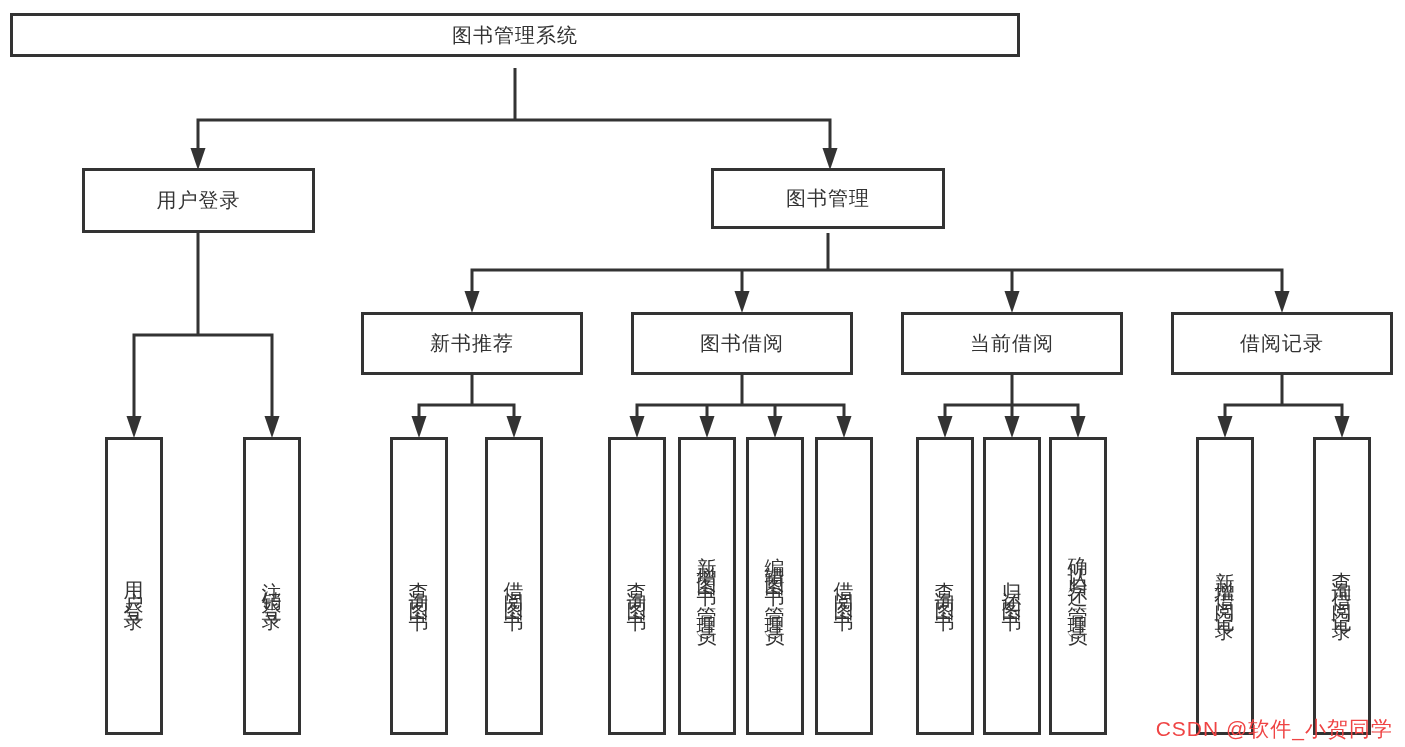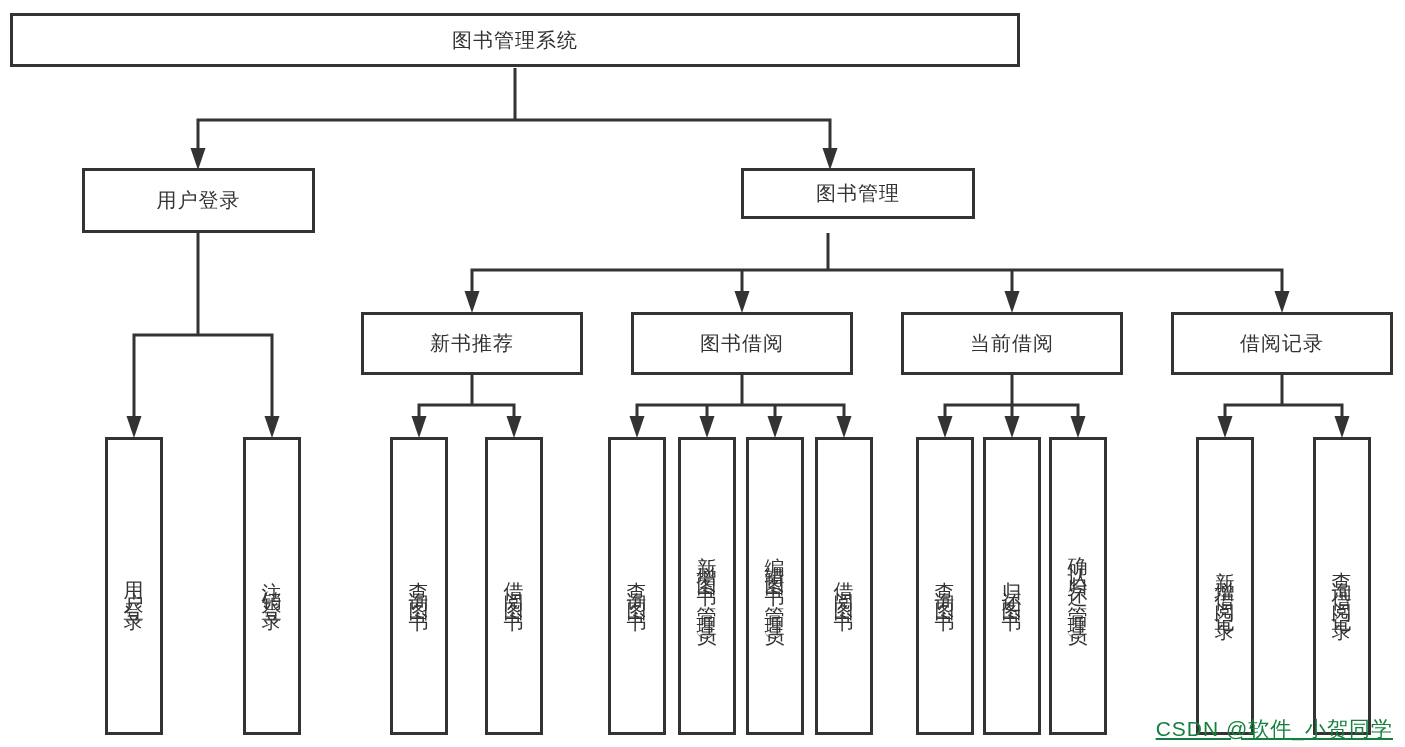--- a/index.html
+++ b/index.html
@@ -30,24 +30,23 @@
     letter-spacing:10px;
     line-height:1;
     white-space:nowrap;
   }
   .watermark{
     position:absolute;
     right:12px;
     bottom:4px;
     font-size:21px;
     letter-spacing:1px;
-    color:#15803d;
+    color:#ef4444;
     z-index:5;
     white-space:nowrap;
-    text-decoration:underline;
   }
 </style>
 </head>
 <body>
 
 <div class="canvas">
 
   <svg class="connectors" width="1405" height="747" viewBox="0 0 1405 747" xmlns="http://www.w3.org/2000/svg">
     <path fill="none" stroke="#333333" stroke-width="3" d="
       M515 68 V120
@@ -99,28 +98,28 @@
       <polygon points="767.5,416 782.5,416 775,438"></polygon>
       <polygon points="836.5,416 851.5,416 844,438"></polygon>
       <polygon points="937.5,416 952.5,416 945,438"></polygon>
       <polygon points="1004.5,416 1019.5,416 1012,438"></polygon>
       <polygon points="1070.5,416 1085.5,416 1078,438"></polygon>
       <polygon points="1217.5,416 1232.5,416 1225,438"></polygon>
       <polygon points="1334.5,416 1349.5,416 1342,438"></polygon>
     </g>
   </svg>
 
-  <div class="node hnode" style="left:10px;top:13px;width:1010px;height:54px;">
+  <div class="node hnode" style="left:10px;top:13px;width:1010px;height:44px;">
     <span>图书管理系统</span>
   </div>
 
   <div class="node hnode" style="left:82px;top:168px;width:233px;height:65px;">
     <span>用户登录</span>
   </div>
-  <div class="node hnode" style="left:711px;top:168px;width:234px;height:51px;margin-left:30px;">
+  <div class="node hnode" style="left:711px;top:168px;width:234px;height:61px;">
     <span>图书管理</span>
   </div>
 
   <div class="node hnode" style="left:631px;top:312px;width:222px;height:63px;">
     <span>图书借阅</span>
   </div>
   <div class="node hnode" style="left:361px;top:312px;width:222px;height:63px;">
     <span>新书推荐</span>
   </div>
   <div class="node hnode" style="left:901px;top:312px;width:222px;height:63px;">

